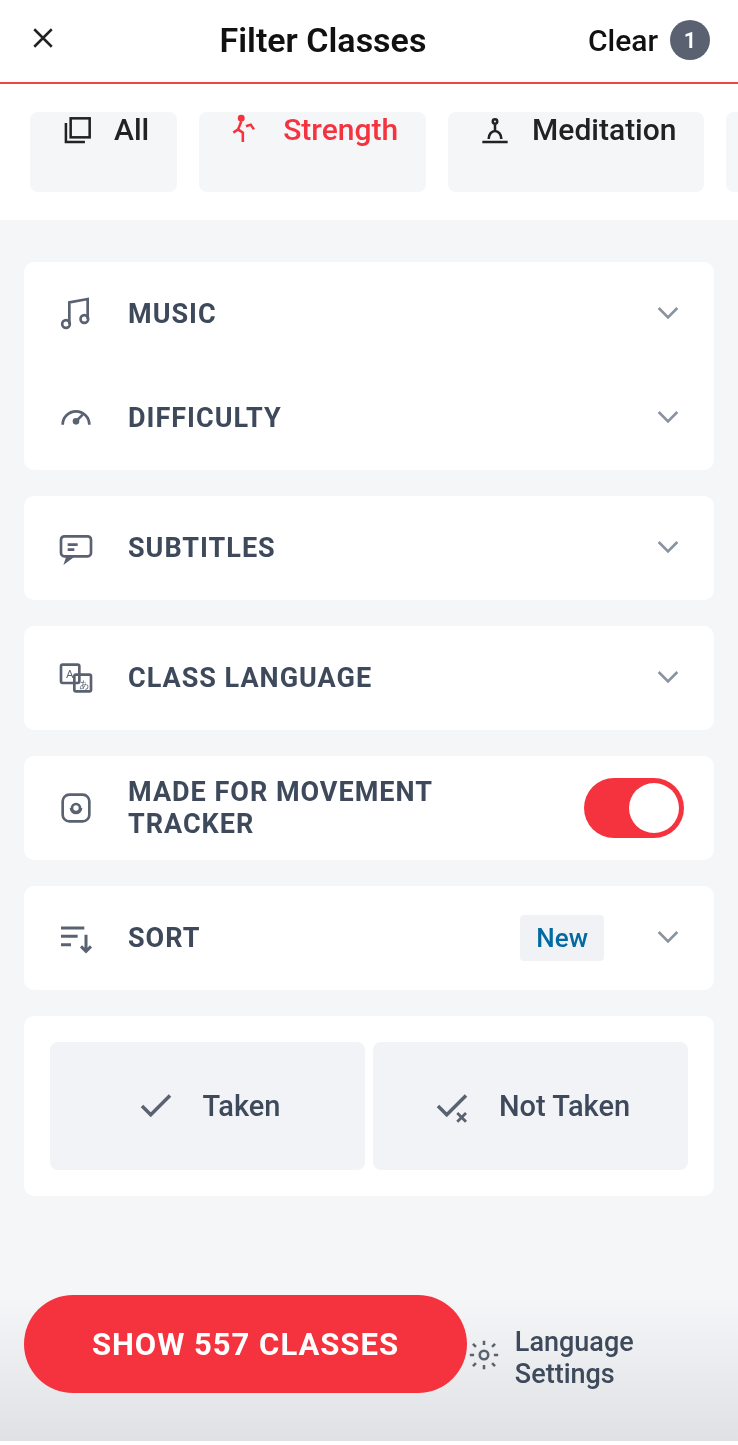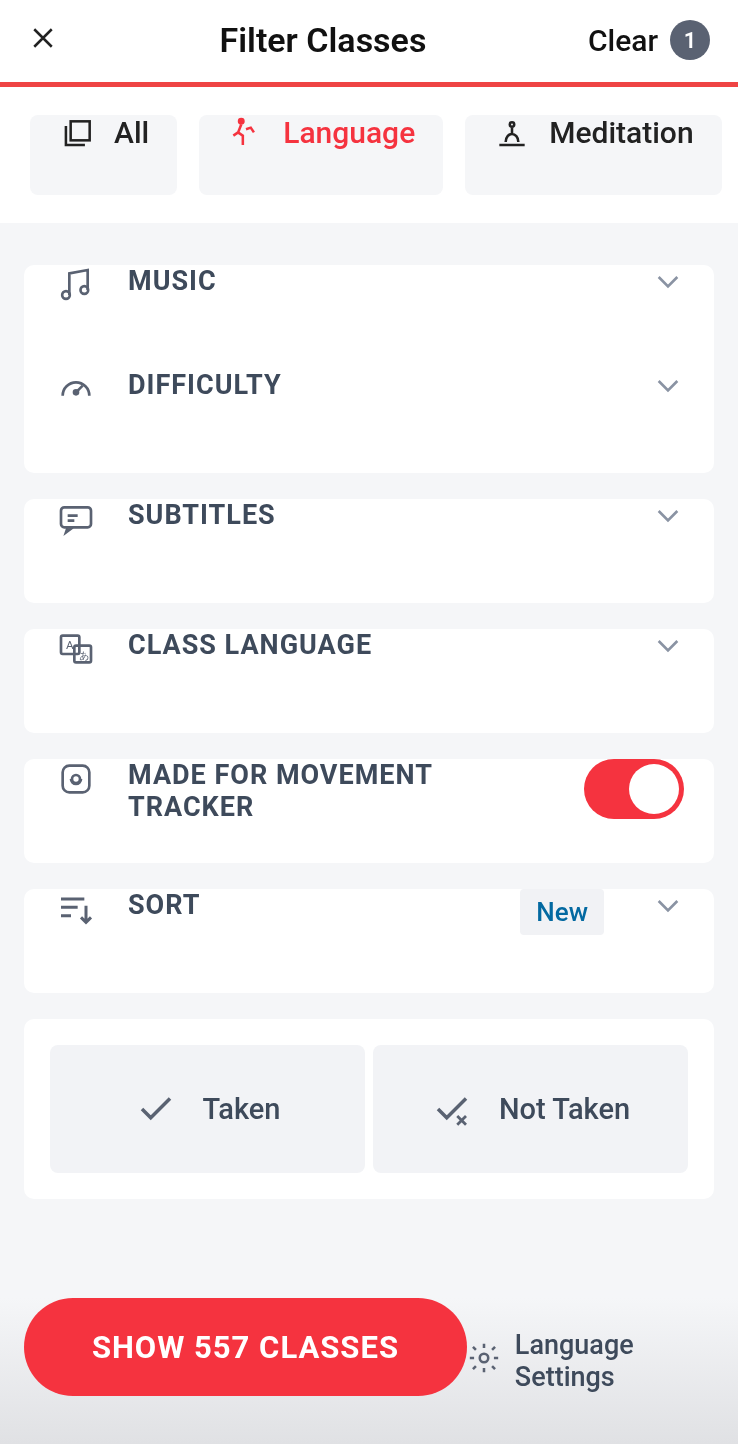--- a/index.html
+++ b/index.html
@@ -9,21 +9,21 @@
     width: 738px;
     height: 1445px;
     overflow: hidden;
     color: #3e4a5b;
   }
   .header {
     display: flex;
     align-items: center;
     justify-content: space-between;
     padding: 20px 28px 22px 28px;
-    border-bottom: 5px solid #ef4444;
+    border-bottom: 2px solid #ef4444;
   }
   .close-icon svg { width: 30px; height: 30px; }
   .title {
     font-size: 34px;
     font-weight: 600;
     color: #111;
   }
   .clear-wrap {
     display: flex;
     align-items: center;
@@ -77,21 +77,21 @@
     flex-direction: column;
     gap: 26px;
     position: relative;
   }
   .card {
     background: #fff;
     border-radius: 10px;
   }
   .row {
     display: flex;
-    align-items: flex-start;
+    align-items: center;
     padding: 0 30px;
     height: 104px;
     gap: 30px;
     cursor: pointer;
   }
   .row .icon { width: 44px; display:flex; align-items:center; justify-content:center; }
   .row .icon svg { width: 40px; height: 40px; }
   .row .label {
     flex: 1;
     font-size: 27px;
@@ -205,21 +205,21 @@
     </span>
     <span>All</span>
   </div>
   <div class="tab active">
     <span>
       <svg viewBox="0 0 24 24" fill="none" stroke="#f5333f" stroke-width="1.6">
         <circle cx="9" cy="4" r="1.4" fill="#f5333f"></circle>
         <path d="M9 6l-2 5 3 2v6M7 11l-3 2M12 9l3-1 2 3"></path>
       </svg>
     </span>
-    <span>Language</span>
+    <span>Strength</span>
   </div>
   <div class="tab">
     <span>
       <svg viewBox="0 0 24 24" fill="none" stroke="#222" stroke-width="1.6">
         <circle cx="12" cy="6" r="1.4"></circle>
         <path d="M12 8v4M8 17c0-3 2-5 4-5s4 2 4 5M4 19h16"></path>
       </svg>
     </span>
     <span>Meditation</span>
   </div>

